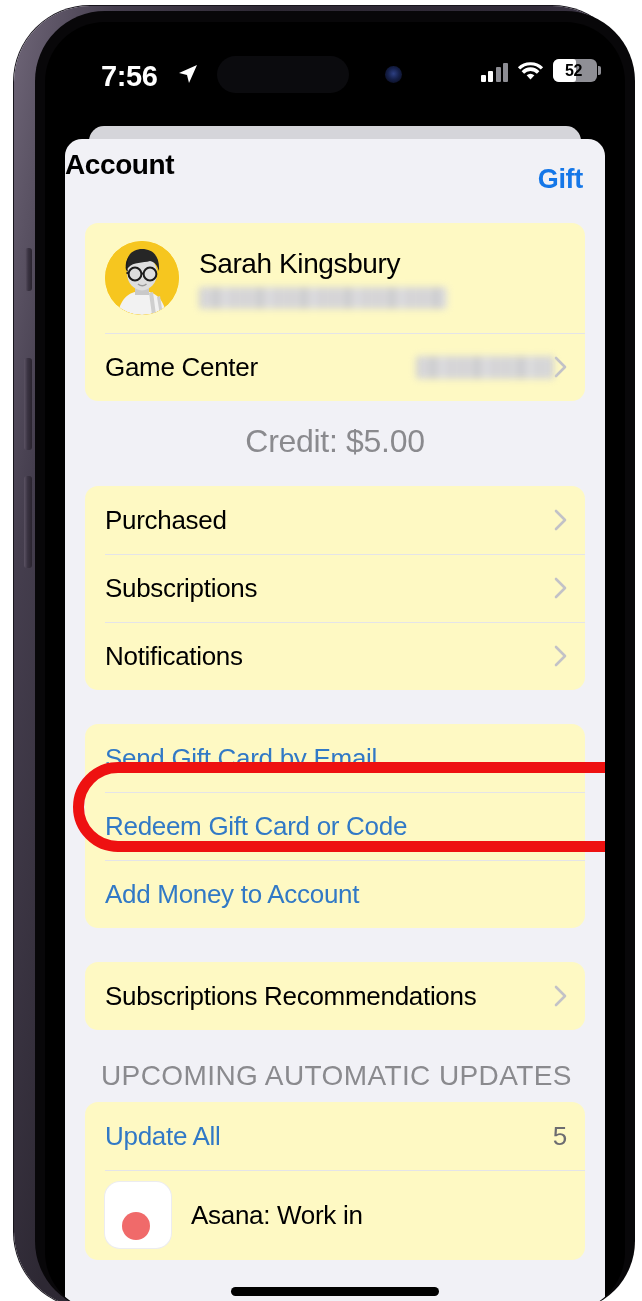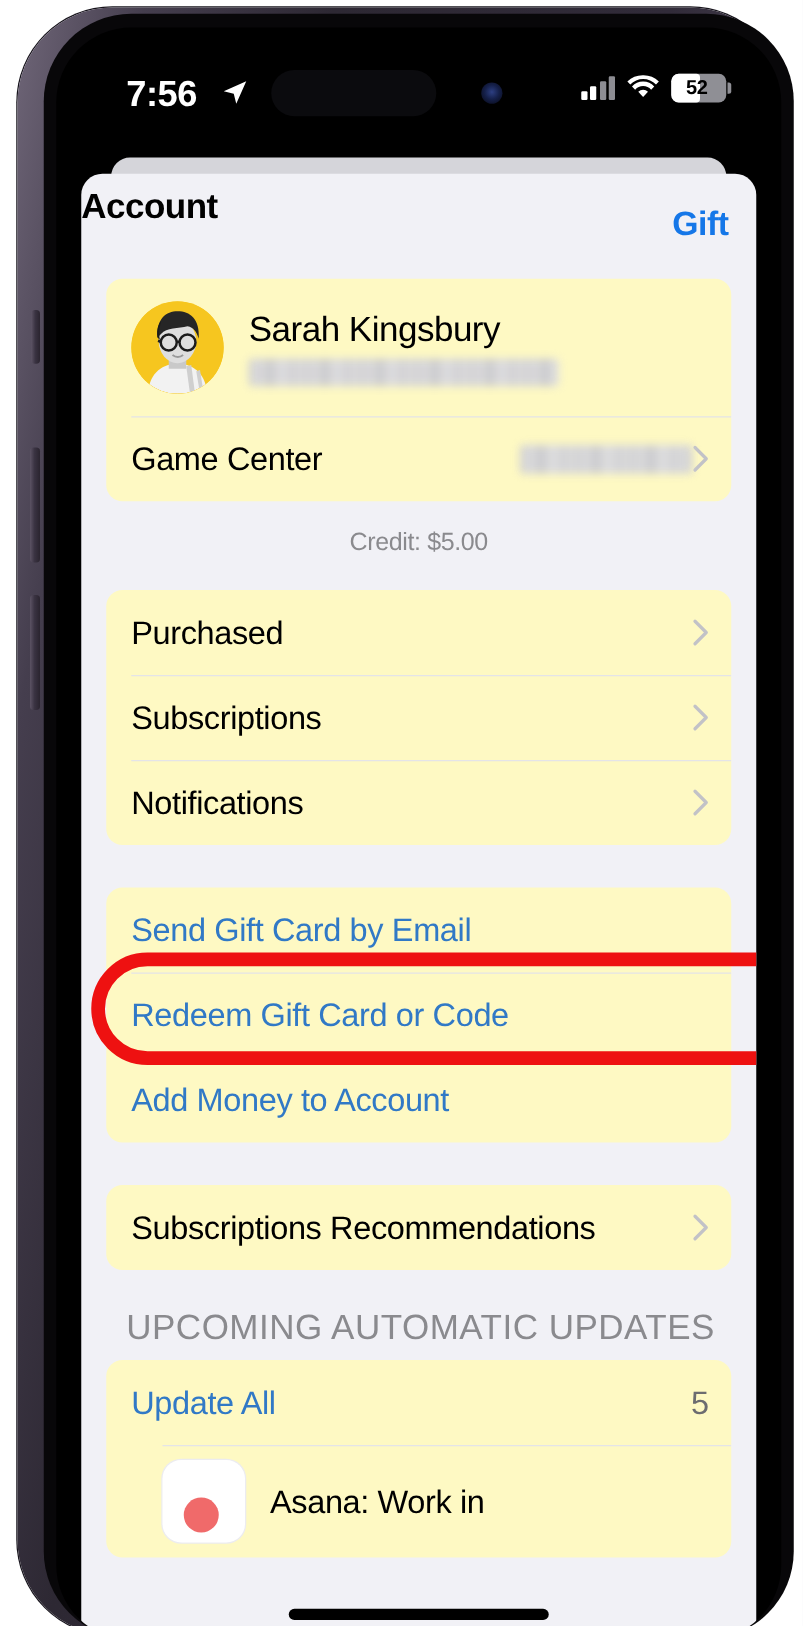--- a/index.html
+++ b/index.html
@@ -87,23 +87,23 @@
   }
   #front-camera {
     position: absolute;
     left: 340px; top: 44px;
     width: 17px; height: 17px;
     border-radius: 50%;
     background: radial-gradient(circle at 50% 45%, #2d3f82 0%, #15204a 45%, #060610 100%);
   }
   #status-right {
     position: absolute;
-    right: 44px; top: 37px;
+    right: 28px; top: 37px;
     display: flex;
-    align-items: flex-start;
+    align-items: flex-end;
     gap: 9px;
   }
   
   #cellular-icon { display: flex; align-items: flex-end; gap: 2.5px; height: 21px; }
   #cellular-icon i { display: block; width: 5px; background: #ffffff; border-radius: 1px; }
   #cellular-icon i:nth-child(1) { height: 7px; }
   #cellular-icon i:nth-child(2) { height: 11px; }
   #cellular-icon i:nth-child(3) { height: 15px; background: #8d8d93; }
   #cellular-icon i:nth-child(4) { height: 19px; background: #8d8d93; }
   #wifi-icon { width: 27px; height: 21px; }
@@ -259,21 +259,21 @@
     height: 22px;
   }
   #gamecenter-value {
     width: 138px;
     height: 23px;
   }
 
   
   #credit-note {
     text-align: center;
-    font-size: 20px;
+    font-size: 32px;
     color: #8a8a8e;
     letter-spacing: -0.3px;
     padding: 22px 0 26px;
   }
 
   .gap { height: 34px; }
   .gap-sm { height: 30px; }
 
   
   .section-header {
@@ -288,21 +288,20 @@
     font-size: 26px;
     color: #6c6c70;
     letter-spacing: -0.3px;
   }
 
   
   #app-row {
     min-height: 90px;
     padding-left: 20px;
     gap: 20px;
-    margin-left: 25px;
   }
   #app-icon {
     position: relative;
     width: 66px; height: 66px;
     border-radius: 15px;
     background: #ffffff;
     box-shadow: 0 0 0 1px #ececf0;
     flex: 0 0 auto;
     overflow: hidden;
   }

